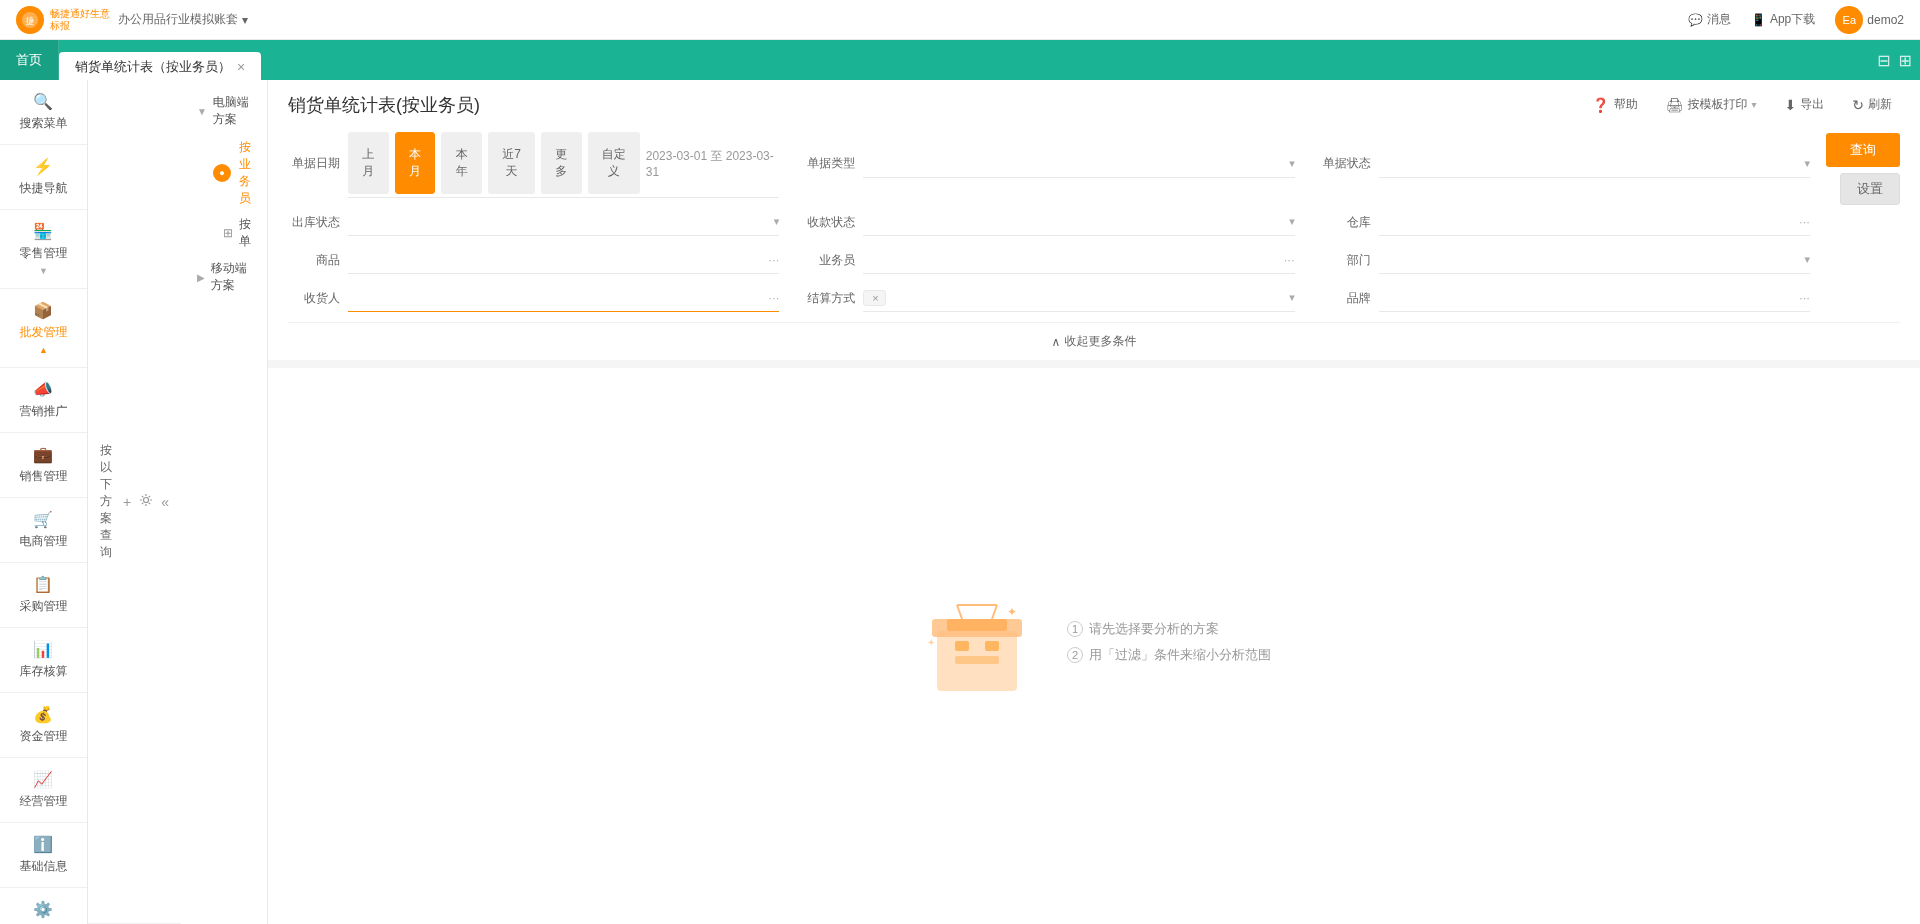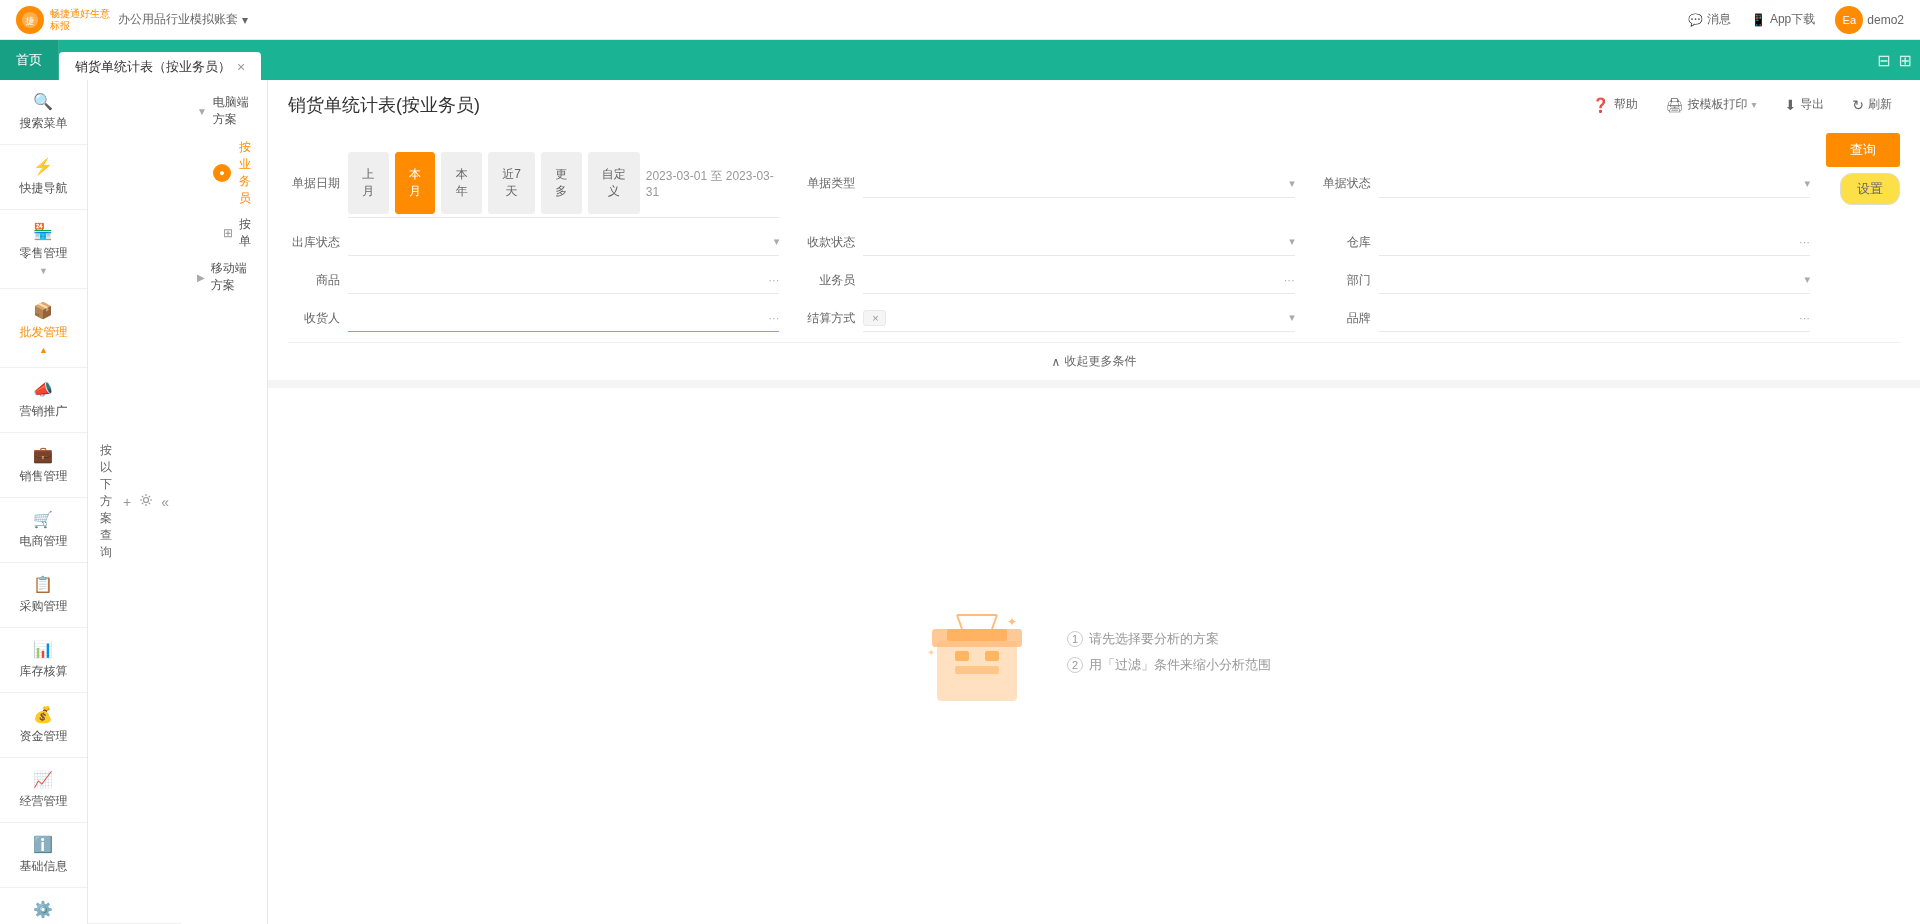--- a/index.html
+++ b/index.html
@@ -180,21 +180,21 @@
       align-items: center;
       gap: 4px;
       font-size: 12px;
       color: #666;
       cursor: pointer;
       padding: 4px 8px;
       border-radius: 3px;
     }
     .ra-icon { font-size: 14px; }
     .btn-query { background: #ff8c00; color: white; border: none; padding: 8px 24px; border-radius: 3px; cursor: pointer; font-size: 13px; }
-    .btn-settings { background: #fde047; color: #666; border: 1px solid #ddd; padding: 6px 16px; border-radius: 12px; cursor: pointer; font-size: 13px; }
+    .btn-settings { background: #e5e5e5; color: #666; border: 1px solid #ddd; padding: 6px 16px; border-radius: 3px; cursor: pointer; font-size: 13px; }
     .filter-submit { display: flex; flex-direction: column; gap: 6px; align-items: flex-end; justify-content: flex-start; padding-top: 2px; }
     .frow { display: flex; align-items: center; margin-bottom: 10px; }
     .frow:last-child { margin-bottom: 0; }
     .fcell { flex: 1; display: flex; align-items: center; gap: 8px; min-width: 0; }
     .fcell + .fcell { margin-left: 24px; }
     .flabel { font-size: 12px; color: #666; white-space: nowrap; min-width: 52px; text-align: right; flex-shrink: 0; }
     .fcontrol {
       flex: 1;
       min-width: 0;
       border-bottom: 1px solid #e8e8e8;
@@ -394,21 +394,21 @@
               <span>导出</span>
             </div>
             <div class="ra-btn">
               <span class="ra-icon">↻</span>
               <span>刷新</span>
             </div>
           </div>
         </div>
 
         <div style="display:flex; gap:16px; align-items:flex-start;">
-          <div style="flex:1;margin-top:20px;">
+          <div style="flex:1;">
 
             <div class="frow">
               <div class="fcell">
                 <span class="flabel">单据日期</span>
                 <div style="flex:1; display:flex; align-items:center; gap:6px; border-bottom:1px solid #e8e8e8; padding:3px 0;">
                   <button class="date-btn">上月</button>
                   <button class="date-btn active">本月</button>
                   <button class="date-btn">本年</button>
                   <button class="date-btn">近7天</button>
                   <button class="date-btn">更多</button>

